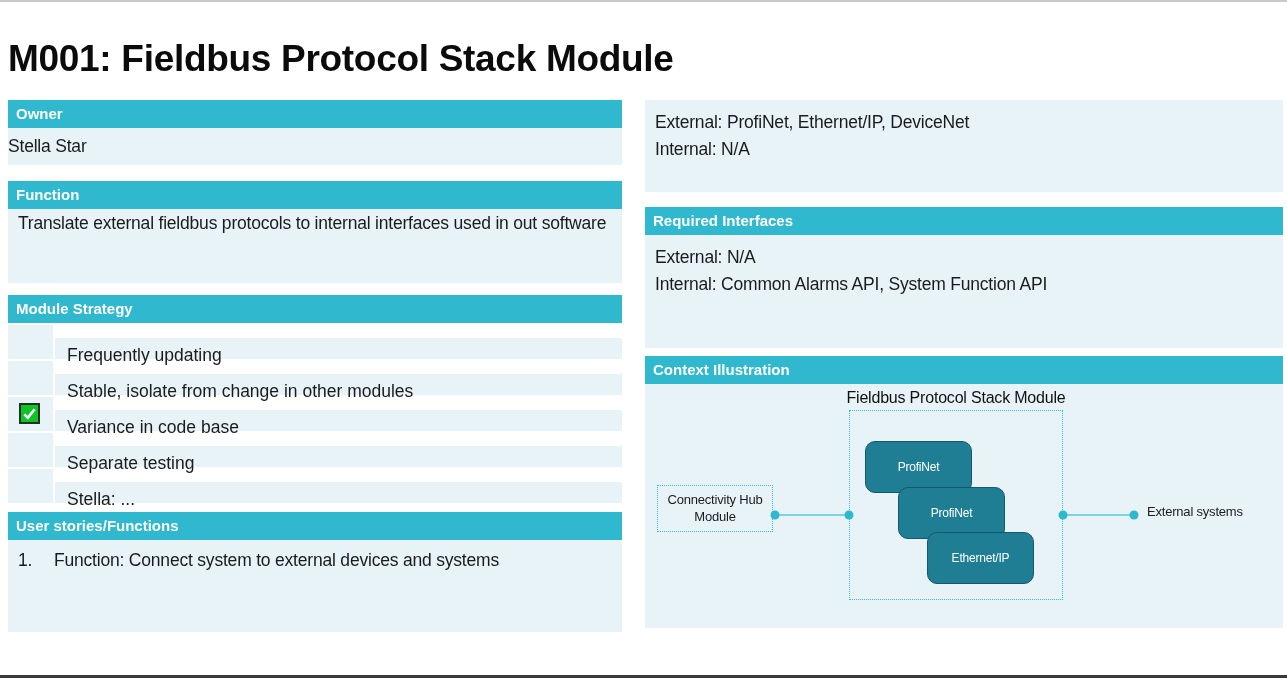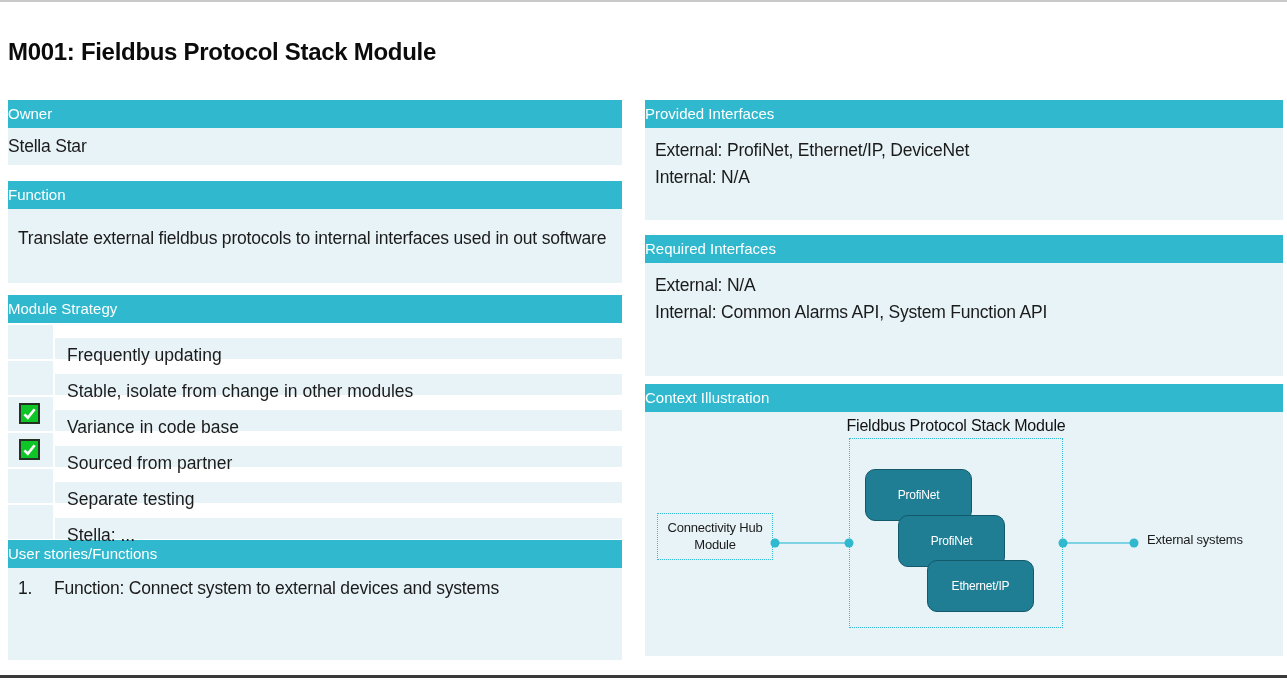--- a/index.html
+++ b/index.html
@@ -15,34 +15,34 @@
   *{box-sizing:border-box;margin:0;padding:0;}
   html,body{background:#ffffff;}
   body{
     width:1287px;height:678px;position:relative;overflow:hidden;
     font-family:"Liberation Sans", sans-serif;color:var(--text);
   }
   .top-rule{position:absolute;left:0;top:0;width:1287px;height:2px;background:#c9c9c9;}
   .bottom-rule{position:absolute;left:0;top:675px;width:1287px;height:3px;background:#3a3a3a;}
   .title{
     position:absolute;left:8px;top:38px;width:1000px;
-    font-size:24px;font-weight:700;color:#0b0b0b;letter-spacing:-0.3px;
+    font-size:37px;font-weight:700;color:#0b0b0b;letter-spacing:-0.3px;
   }
   .col{position:absolute;top:100px;}
   .col-left{left:8px;width:614px;}
   .col-right{left:645px;width:638px;}
   .sec-header{
-    background:var(--accent);color:#ffffff;font-weight:400;font-size:15px;
-    height:28px;line-height:28px;
+    background:var(--accent);color:#ffffff;font-weight:700;font-size:15px;
+    height:28px;line-height:28px;padding-left:8px;
   }
   .mt16{margin-top:16px;} .mt15{margin-top:15px;} .mt12{margin-top:12px;}
-  .mt11{margin-top:1px;} .mt8{margin-top:8px;}
+  .mt11{margin-top:9px;} .mt8{margin-top:8px;}
   .panel{background:var(--panel);font-size:17.5px;letter-spacing:-0.2px;}
   .owner-body{height:37px;line-height:25px;padding:6px 0;}
-  .function-body{height:74px;padding:16px 10px;line-height:26px;}
+  .function-body{height:74px;padding:1px 10px;line-height:26px;}
   .iface-body{padding:9px 10px;line-height:27px;}
   .provided-body{height:92px;}
   .required-body{height:113px;}
   .strategy-rows{background:#ffffff;}
   .srow{display:flex;height:34px;margin-top:2px;}
   .scell-check{width:45px;background:var(--panel);margin-right:2px;position:relative;}
   .checkbox{
     position:absolute;left:11px;top:6px;width:21px;height:21px;
     background:var(--check-green);border:2px solid #253025;display:block;
   }
@@ -112,30 +112,20 @@
         <span class="checkbox">
             <svg width="17" height="17" viewBox="0 0 20 20">
               <polyline points="4,11 8,15 16,5" fill="none" stroke="#ffffff" stroke-width="3.2"></polyline>
             </svg>
           </span>
       </div>
       <div class="scell-label">Variance in code base</div>
     </div>
     <div class="srow">
       <div class="scell-check">
-        <span class="checkbox">
-            <svg width="17" height="17" viewBox="0 0 20 20">
-              <polyline points="4,11 8,15 16,5" fill="none" stroke="#ffffff" stroke-width="3.2"></polyline>
-            </svg>
-          </span>
-      </div>
-      <div class="scell-label">Sourced from partner</div>
-    </div>
-    <div class="srow">
-      <div class="scell-check">
         
       </div>
       <div class="scell-label">Separate testing</div>
     </div>
     <div class="srow">
       <div class="scell-check">
         
       </div>
       <div class="scell-label">Stella: ...</div>
     </div>
@@ -144,21 +134,20 @@
   <div class="sec-header mt11">User stories/Functions</div>
   <div class="panel stories-body">
     <span class="story-num">1.</span>
     <span class="story-text">Function: Connect system to external devices and systems</span>
   </div>
 
 </div>
 
 <div class="col col-right">
 
-  <div class="sec-header">Provided Interfaces</div>
   <div class="panel iface-body provided-body">
     <div>External: ProfiNet, Ethernet/IP, DeviceNet</div>
     <div>Internal: N/A</div>
   </div>
 
   <div class="sec-header mt15">Required Interfaces</div>
   <div class="panel iface-body required-body">
     <div>External: N/A</div>
     <div>Internal: Common Alarms API, System Function API</div>
   </div>

